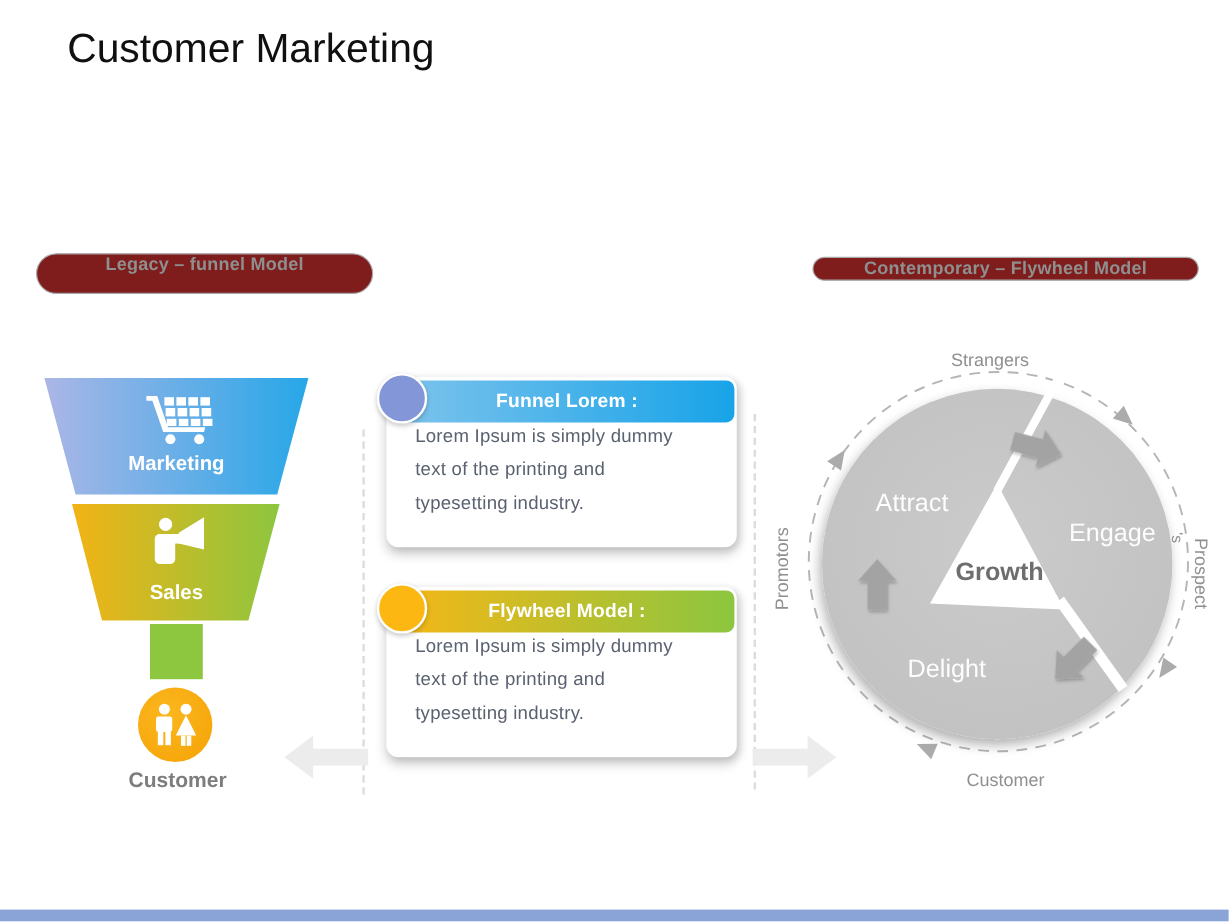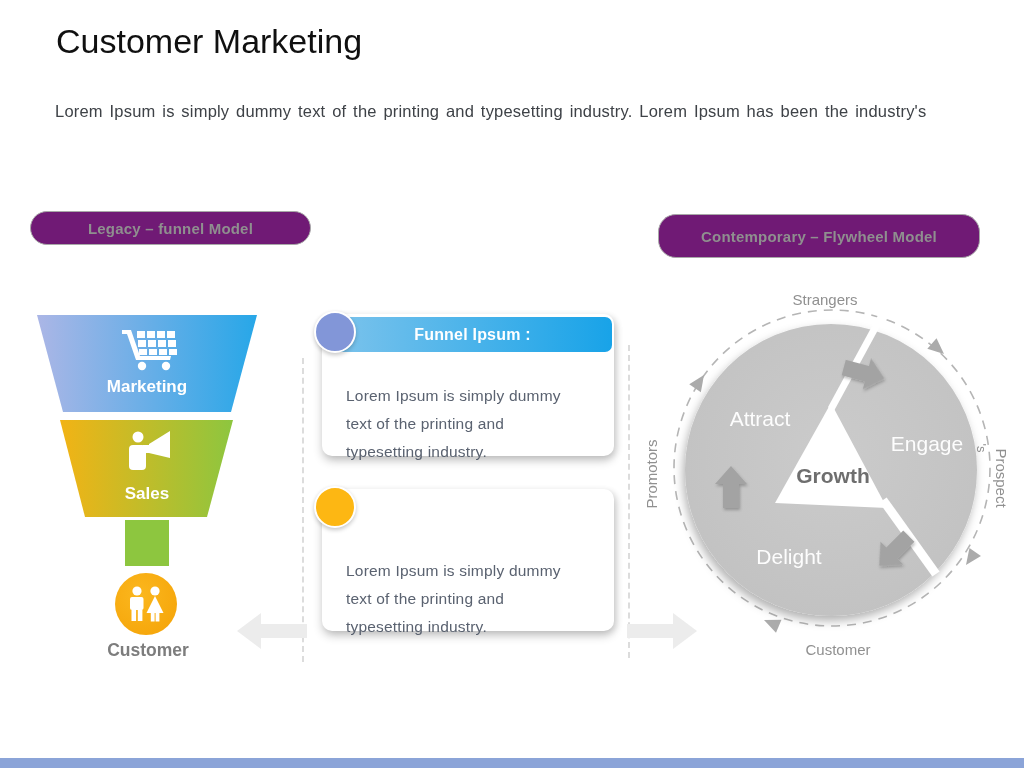--- a/index.html
+++ b/index.html
@@ -16,26 +16,26 @@
     letter-spacing:0;margin:0;
   }
   .intro{
     left:55px;top:96px;width:940px;font-size:16.5px;color:#3e4247;
     line-height:31px;letter-spacing:.2px;word-spacing:2px;
   }
 
   
   .pill{
     border:1.5px solid #a8a8a8;border-radius:18px;
-    display:flex;align-items:center;justify-content:center;
+    display:flex;justify-content:center;
     font-size:15px;font-weight:bold;color:#8f8f8f;letter-spacing:.2px;
-    background:#701a75;box-sizing:border-box;
+    background:#7f1d1d;box-sizing:border-box;
   }
   .pill-left{left:30px;top:211px;width:281px;height:34px;}
-  .pill-right{left:658px;top:214px;width:322px;height:44px;}
+  .pill-right{left:677px;top:214px;width:322px;height:20px;}
 
   
   .vsep{width:0;border-left:2px dashed #dcdcdc;}
   .vsep1{left:302px;top:358px;height:304px;}
   .vsep2{left:628px;top:345px;height:313px;}
 
   
   .card{
     width:292px;height:142px;background:#ffffff;border-radius:10px;
     box-shadow:0 5px 10px rgba(0,0,0,.20), 3px 2px 6px rgba(0,0,0,.10);
@@ -50,36 +50,35 @@
   .card1 .card-header{background:linear-gradient(90deg,#7cc3ec,#18a3e8);}
   .card2 .card-header{background:linear-gradient(90deg,#f4b717,#8cc63f);}
   .accent-circle{
     position:absolute;left:-8px;top:-3px;width:42px;height:42px;border-radius:50%;
     border:2.5px solid #ffffff;box-sizing:border-box;
     box-shadow:0 2px 4px rgba(0,0,0,.22);
   }
   .card1 .accent-circle{background:#8296d8;}
   .card2 .accent-circle{background:#fdb713;}
   .card-body{
-    position:absolute;left:24px;top:68px;right:14px;
+    position:absolute;left:24px;top:36px;right:14px;
     font-size:15.5px;color:#5a6270;line-height:28px;letter-spacing:.2px;
   }
 
   
   .footer-bar{left:0;bottom:0;width:1024px;height:10px;background:#8ba4d8;}
 
   svg text{font-family:"Liberation Sans","DejaVu Sans",sans-serif;}
 </style>
 </head>
 <body>
 
 <h1 class="abs slide-title">Customer Marketing</h1>
 
 <div class="abs intro">
-  <div>Lorem Ipsum is simply dummy text of the printing and typesetting industry. Lorem Ipsum has been the industry's</div>
 </div>
 
 <div class="abs pill pill-left">
   <span>Legacy – funnel Model</span>
 </div>
 <div class="abs pill pill-right">
   <span>Contemporary – Flywheel Model</span>
 </div>
 
 <div class="abs vsep vsep1"></div>
@@ -143,31 +142,34 @@
     <circle cx="130" cy="291" r="4.6"></circle>
     <polygon points="130,296 121.5,313 138.5,313"></polygon>
     <rect x="125.8" y="313" width="3.8" height="8.5"></rect>
     <rect x="130.6" y="313" width="3.8" height="8.5"></rect>
   </g>
   <text x="123" y="356" text-anchor="middle" font-size="17.5" font-weight="bold" fill="#7d7d7d">Customer</text>
 </svg>
 
 <div class="abs card card1">
   <div class="card-header">
-    <span>Funnel Ipsum :</span>
+    <span>Funnel Lorem :</span>
   </div>
   <div class="accent-circle"></div>
   <div class="card-body">
     <div>Lorem Ipsum is simply dummy</div>
     <div>text of the printing and</div>
     <div>typesetting industry.</div>
   </div>
 </div>
 
 <div class="abs card card2">
+  <div class="card-header">
+    <span>Flywheel Model :</span>
+  </div>
   <div class="accent-circle"></div>
   <div class="card-body">
     <div>Lorem Ipsum is simply dummy</div>
     <div>text of the printing and</div>
     <div>typesetting industry.</div>
   </div>
 </div>
 
 <svg class="abs" style="left:237px;top:613px;" width="70" height="36" viewBox="0 0 70 36">
   <polygon points="0,18 24,0 24,11 70,11 70,25 24,25 24,36" fill="#ececec"></polygon>

